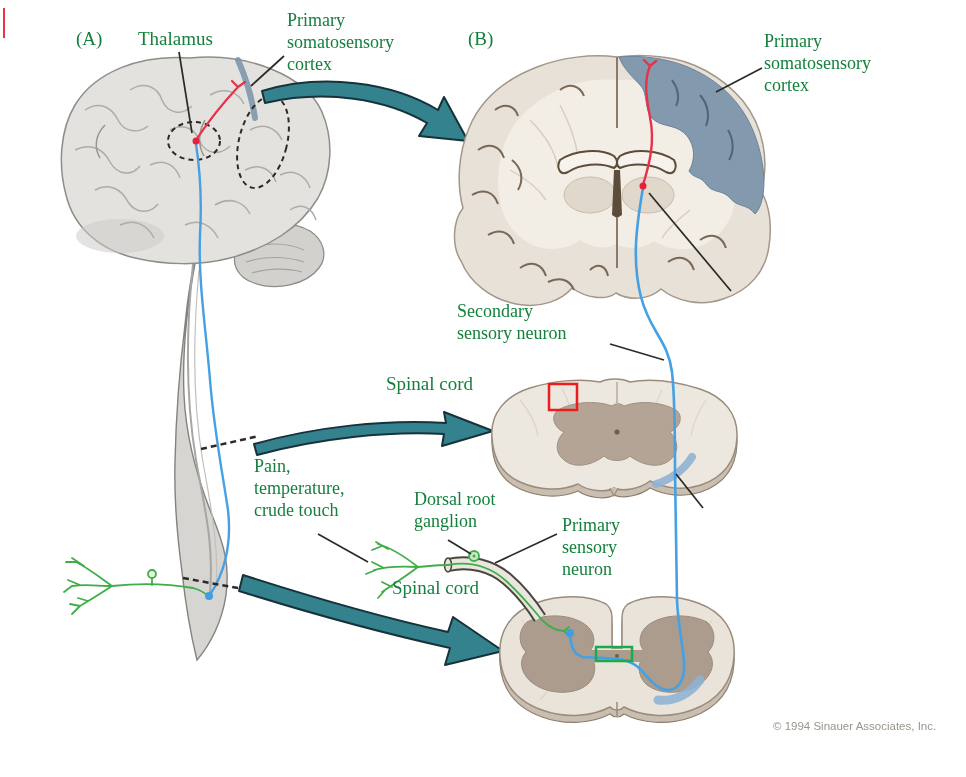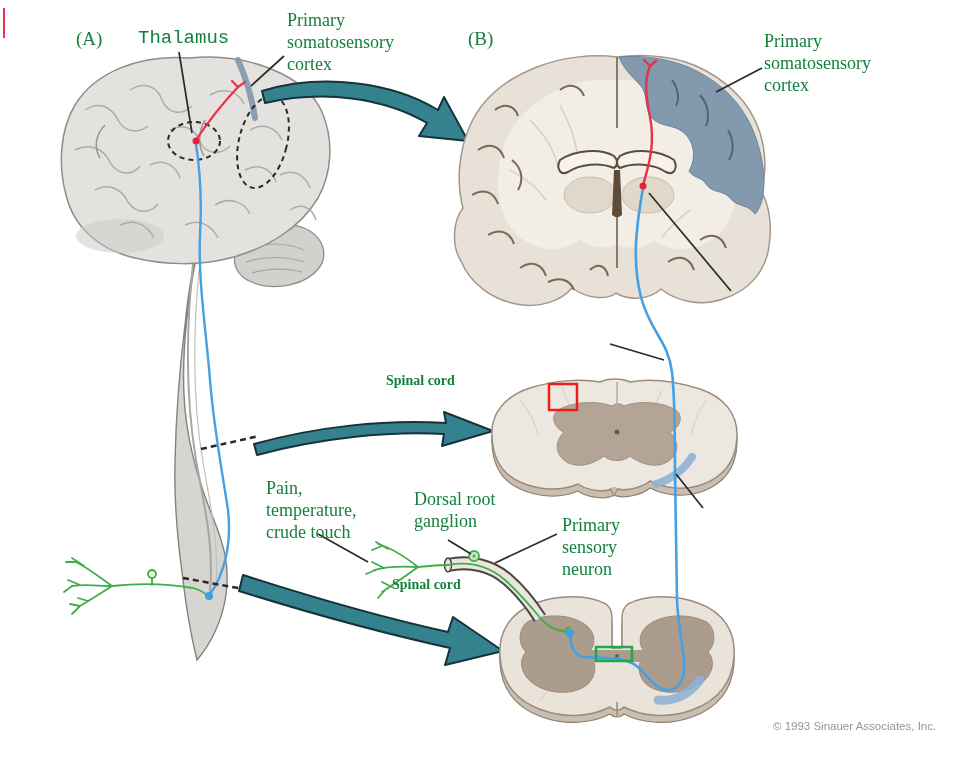--- a/index.html
+++ b/index.html
@@ -1,20 +1,20 @@
 <!DOCTYPE html>
 <html><head>
 <meta charset="utf-8">
 <style>
   html,body{margin:0;padding:0;background:#ffffff;}
   .stage{position:relative;width:966px;height:777px;background:#ffffff;overflow:hidden;
          font-family:"Liberation Serif","DejaVu Serif",serif;}
   .lbl{position:absolute;color:#15803d;font-size:18px;line-height:1.22;white-space:pre-line;}
   .panel-tag{font-size:19px;}
-  .bold{font-weight:bold;font-size:14px;}
+  .bold{font-weight:normal;font-size:19px;}
   .copyright{position:absolute;font-family:"Liberation Sans","DejaVu Sans",sans-serif;
              font-size:11.5px;color:#9a948c;white-space:nowrap;}
   svg{position:absolute;left:0;top:0;}
   .edge-mark{position:absolute;left:3px;top:8px;width:2px;height:30px;background:#e8334a;}
 </style>
 </head>
 <body>
 
 <div class="stage">
 
@@ -219,34 +219,36 @@
     <path d="M 318,534 L 368,562"></path>
     <path d="M 448,540 L 471,554"></path>
     <path d="M 557,534 L 495,563"></path>
   </g>
 
   <rect x="549" y="384" width="28" height="26" fill="none" stroke="#ee1c1c" stroke-width="2.5"></rect>
   <rect x="596" y="647" width="36" height="14" fill="none" stroke="#1faa4a" stroke-width="2.5"></rect>
 </svg>
 
   <div class="lbl panel-tag" style="left:76px;top:27px;">(A)</div>
-  <div class="lbl panel-tag" style="left:138px;top:27px;font-family:Liberation Mono, monospace;">Thalamus</div>
+  <div class="lbl panel-tag" style="left:138px;top:27px;">Thalamus</div>
   <div class="lbl" style="left:287px;top:10px;">Primary
 somatosensory
 cortex</div>
   <div class="lbl panel-tag" style="left:468px;top:27px;">(B)</div>
   <div class="lbl" style="left:764px;top:31px;">Primary
 somatosensory
 cortex</div>
+  <div class="lbl" style="left:457px;top:301px;">Secondary
+sensory neuron</div>
   <div class="lbl bold" style="left:386px;top:372px;">Spinal cord</div>
-  <div class="lbl" style="left:254px;top:478px;margin-left:12px;">Pain,
+  <div class="lbl" style="left:254px;top:456px;">Pain,
 temperature,
 crude touch</div>
   <div class="lbl" style="left:414px;top:489px;">Dorsal root
 ganglion</div>
   <div class="lbl" style="left:562px;top:515px;">Primary
 sensory
 neuron</div>
   <div class="lbl bold" style="left:392px;top:576px;">Spinal cord</div>
-  <div class="copyright" style="left:773px;top:720px;">© 1993 Sinauer Associates, Inc.</div>
+  <div class="copyright" style="left:773px;top:720px;">© 1994 Sinauer Associates, Inc.</div>
 
   <div class="edge-mark"></div>
 </div>
 
 </body></html>

